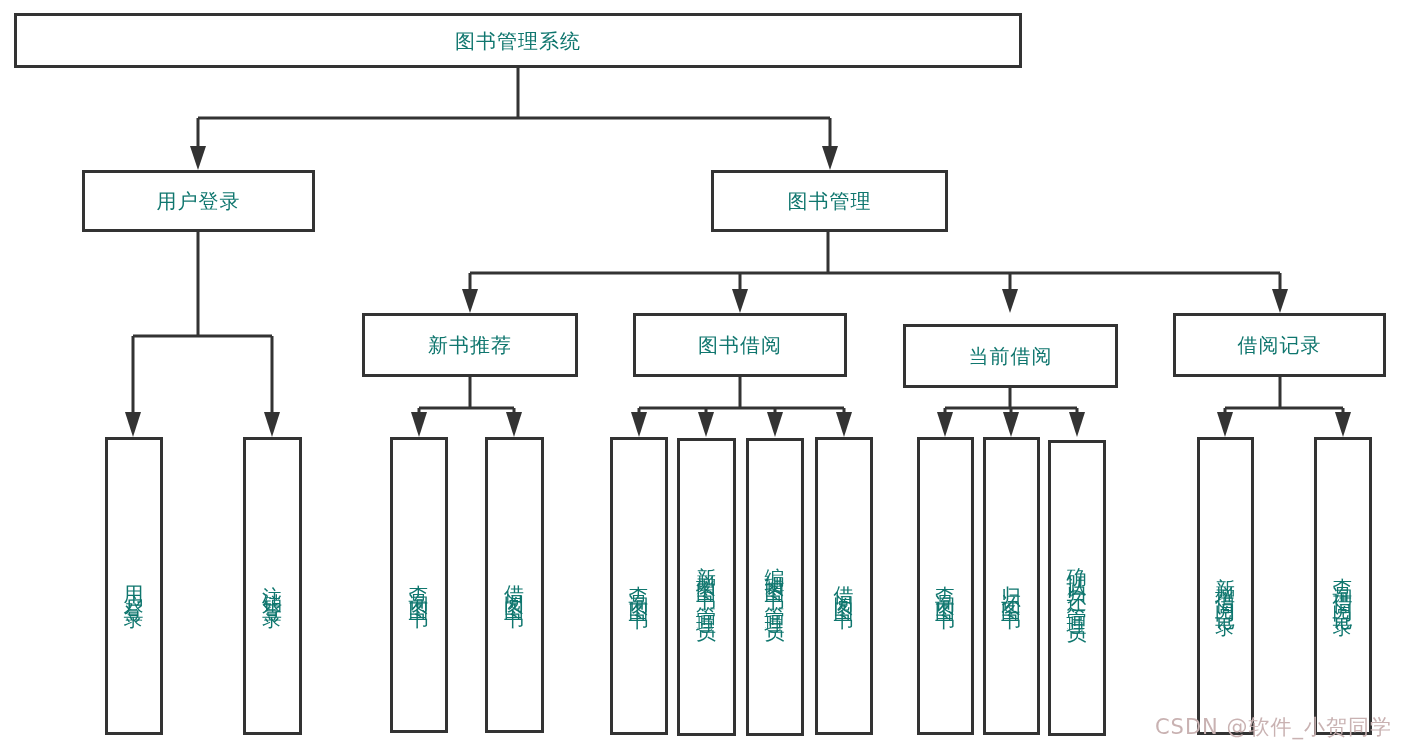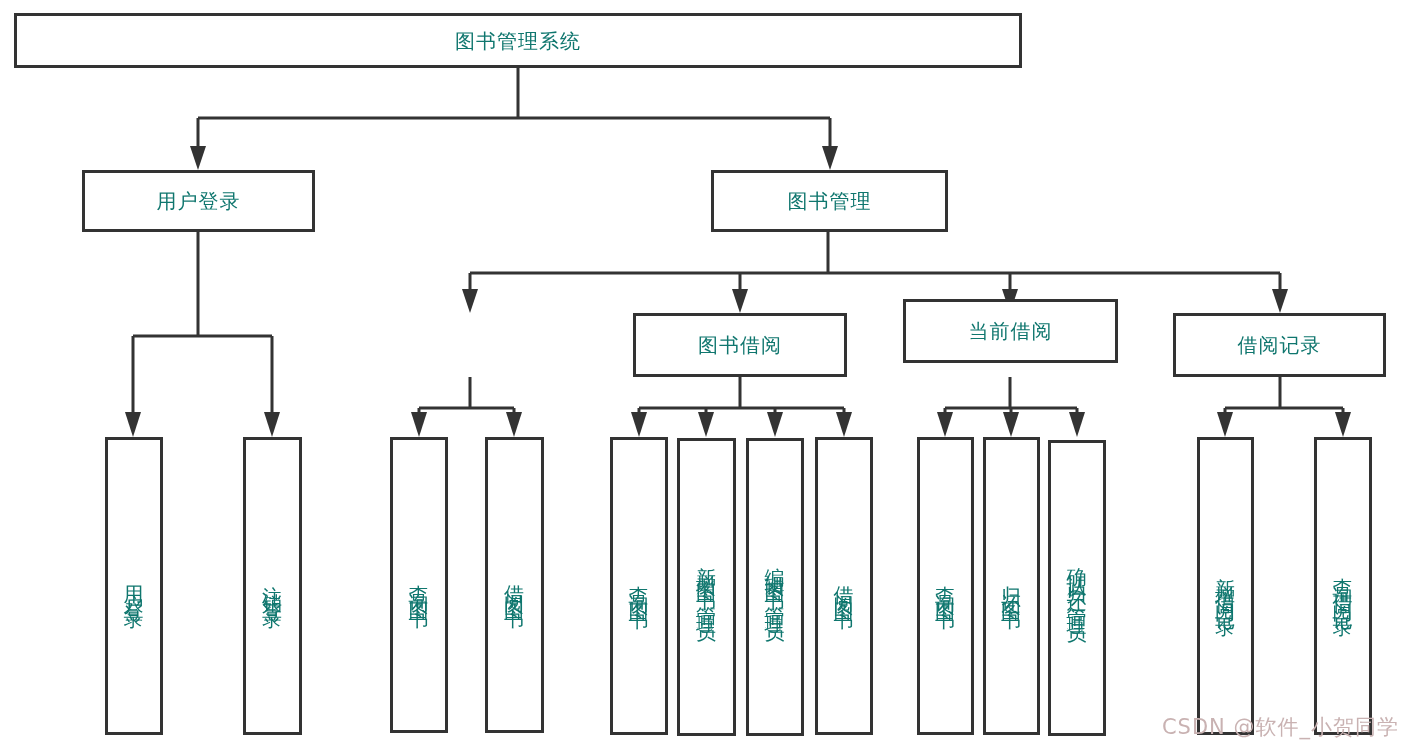--- a/index.html
+++ b/index.html
@@ -35,21 +35,21 @@
     text-align: center;
     line-height: 1;
   }
   .node.vbox {
     writing-mode: vertical-lr;
     letter-spacing: 8px;
     padding: 6px 0;
   }
   .watermark {
     position: absolute;
-    right: 6px;
+    right: 13px;
     bottom: 6px;
     font-size: 21px;
     color: #c9b2b2;
     letter-spacing: 1px;
     white-space: nowrap;
   }
 </style>
 </head>
 <body>
 
@@ -92,24 +92,27 @@
     <span>图书管理系统</span>
   </div>
 
   <div class="node" style="left:82px; top:170px; width:233px; height:62px;">
     <span>用户登录</span>
   </div>
   <div class="node" style="left:711px; top:170px; width:237px; height:62px;font-family:Liberation Serif, serif;">
     <span>图书管理</span>
   </div>
 
+  <div class="node" style="left:362px; top:313px; width:216px; height:64px;">
+    <span>新书推荐</span>
+  </div>
   <div class="node" style="left:633px; top:313px; width:214px; height:64px;text-align:center;">
     <span>图书借阅</span>
   </div>
-  <div class="node" style="left:903px; top:299px; width:215px; height:64px;">
+  <div class="node" style="left:903px; top:324px; width:215px; height:64px;">
     <span>当前借阅</span>
   </div>
   <div class="node" style="left:1173px; top:313px; width:213px; height:64px;">
     <span>借阅记录</span>
   </div>
 
   <div class="node vbox" style="left:105px; top:437px; width:58px; height:298px;">
     <span>用户登录</span>
   </div>
   <div class="node vbox" style="left:243px; top:437px; width:59px; height:298px;">

